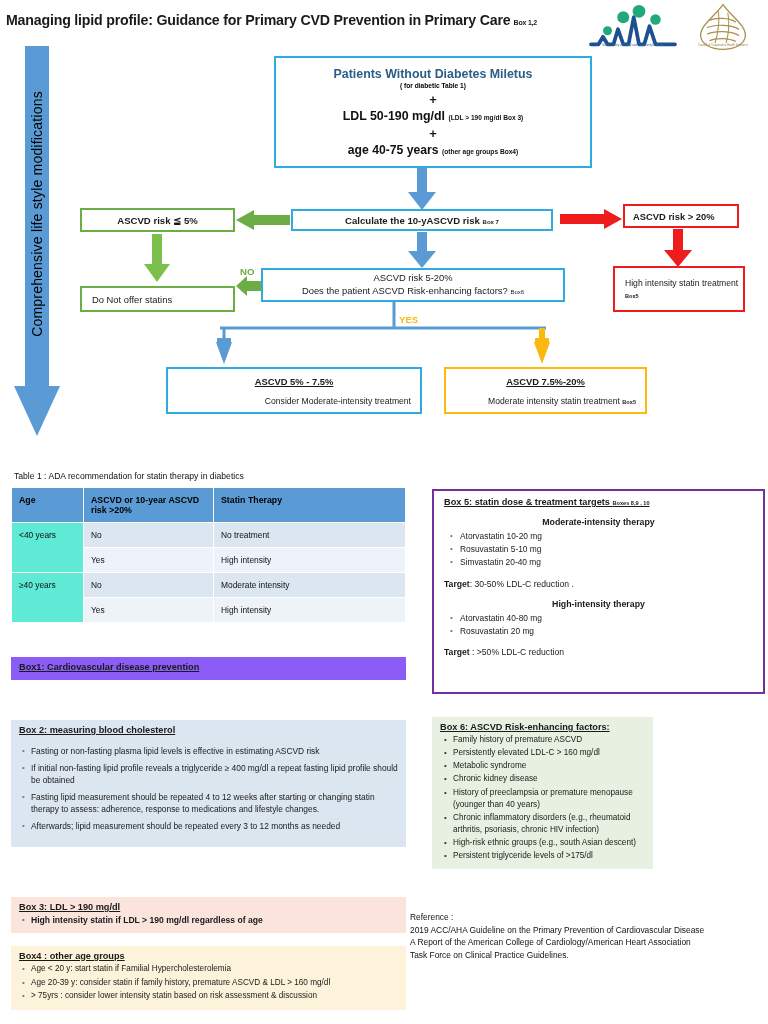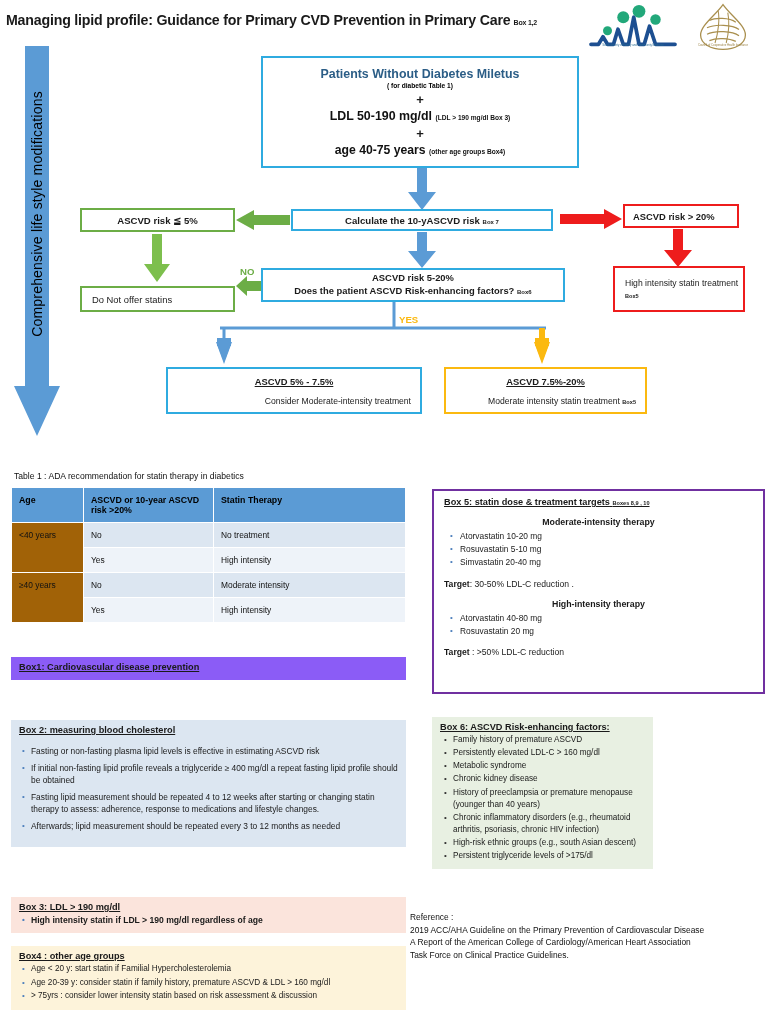--- a/index.html
+++ b/index.html
@@ -50,35 +50,35 @@
   #flow { position: absolute; left: 0; top: 48px; width: 768px; height: 390px; }
   .fbox {
     position: absolute; background: #fff;
     display: flex; flex-direction: column; justify-content: center;
   }
   .b-blue  { border: 2px solid #2fabe0; }
   .b-green { border: 2.5px solid #6cad46; }
   .b-red   { border: 2.5px solid #ee1c1c; }
   .b-amber { border: 2.5px solid #fbb910; }
 
-  #box-top { left: 261px; top: 8px; width: 318px; height: 112px; padding: 6px 8px; text-align: center; }
+  #box-top { left: 274px; top: 8px; width: 318px; height: 112px; padding: 6px 8px; text-align: center; }
   #box-top .l1 { font-size: 12.4px; font-weight: bold; color: #2b5d86; }
   #box-top .l1sub { font-size: 6.6px; font-weight: bold; color: #000; margin-top: 1px; }
   #box-top .plus { font-size: 13px; font-weight: bold; margin: 3px 0 2px; }
   #box-top .l2 { font-size: 12.4px; font-weight: bold; color: #111; }
   #box-top .l2 .small { font-size: 6.6px; }
   #box-top .l3 { font-size: 12.2px; font-weight: bold; color: #111; }
   #box-top .l3 .small { font-size: 6.6px; }
 
   #box-calc { left: 291px; top: 161px; width: 262px; height: 22px; text-align: center; }
   #box-calc .t { font-size: 9.6px; font-weight: bold; }
   #box-calc .t .small { font-size: 6px; }
 
   #box-risk520 { left: 261px; top: 220px; width: 304px; height: 34px; text-align: center; }
-  #box-risk520 .t { font-size: 9.4px; font-weight: bold; line-height: 1.35; }
+  #box-risk520 .t { font-size: 9.4px; font-weight: normal; line-height: 1.35; }
   #box-risk520 .t .small { font-size: 6px; }
 
   #box-le5 { left: 80px; top: 160px; width: 155px; height: 24px; text-align: center; }
   #box-le5 .t { font-size: 9.6px; font-weight: bold; }
 
   #box-nostatin { left: 80px; top: 238px; width: 155px; height: 26px; padding-left: 10px; }
   #box-nostatin .t { font-size: 9.4px; }
 
   #box-gt20 { left: 623px; top: 156px; width: 116px; height: 24px; padding-left: 8px; }
   #box-gt20 .t { font-size: 9.4px; font-weight: bold; }
@@ -112,21 +112,21 @@
     background: #5b9bd5; color: #000; font-size: 8.8px; font-weight: bold;
     text-align: left; padding: 7px 7px; vertical-align: top;
     border: 1px solid #ffffff;
   }
   #ada-table th.c-age { width: 72px; }
   #ada-table th.c-risk { width: 130px; }
   #ada-table td {
     font-size: 8.4px; padding: 7px 7px; border: 1px solid #ffffff;
     vertical-align: top; color: #111;
   }
-  #ada-table td.age-cell { background: #a16207; }
+  #ada-table td.age-cell { background: #5eead4; }
   #ada-table td.r-odd { background: #dce6f1; }
   #ada-table td.r-even { background: #eef3f9; }
 
   
   .ibox { position: absolute; padding: 5px 8px 6px 8px; }
   .ibox .title {
     font-size: 9.2px; font-weight: bold; text-decoration: underline;
     display: block; margin-bottom: 2px;
   }
   .ibox .title .small { font-size: 5.6px; text-decoration: none; }

